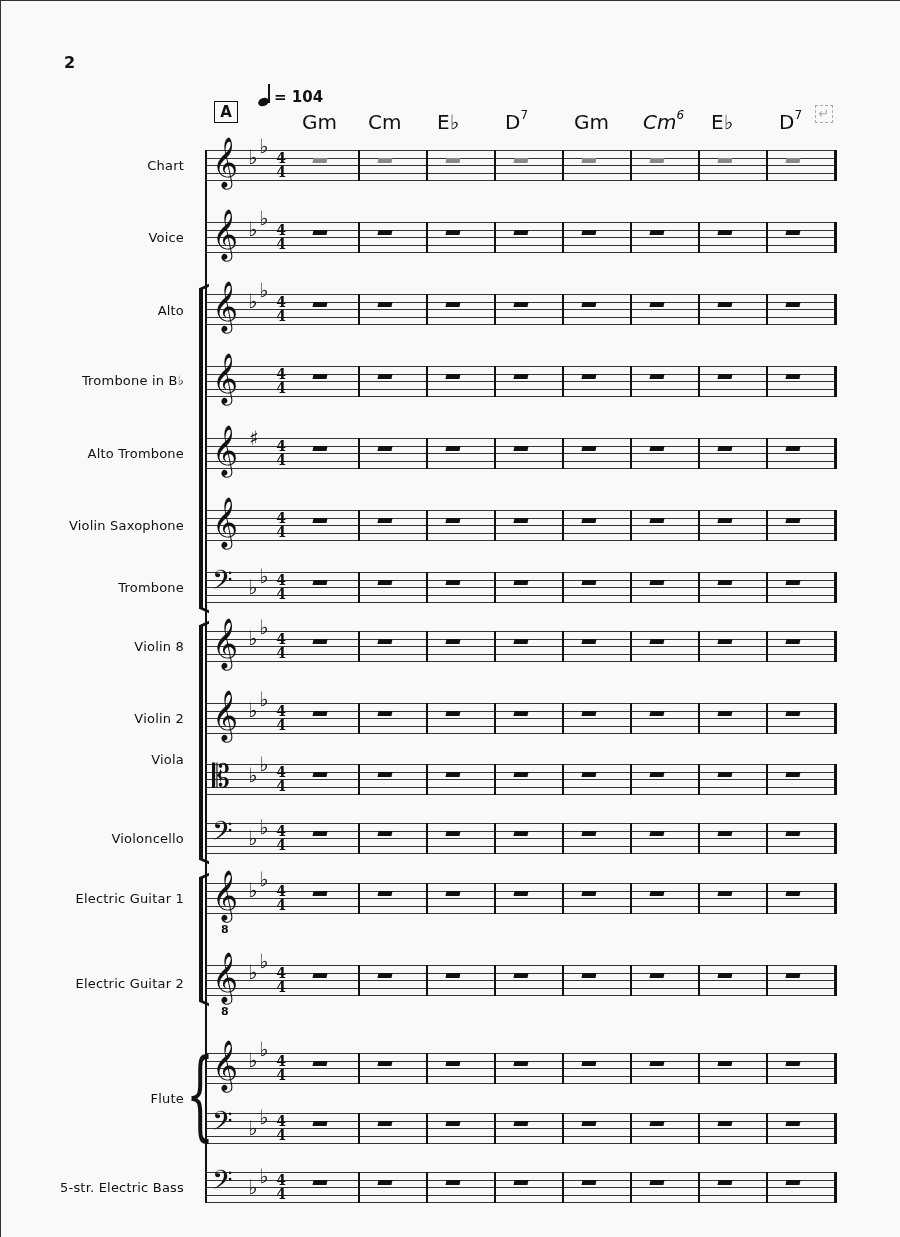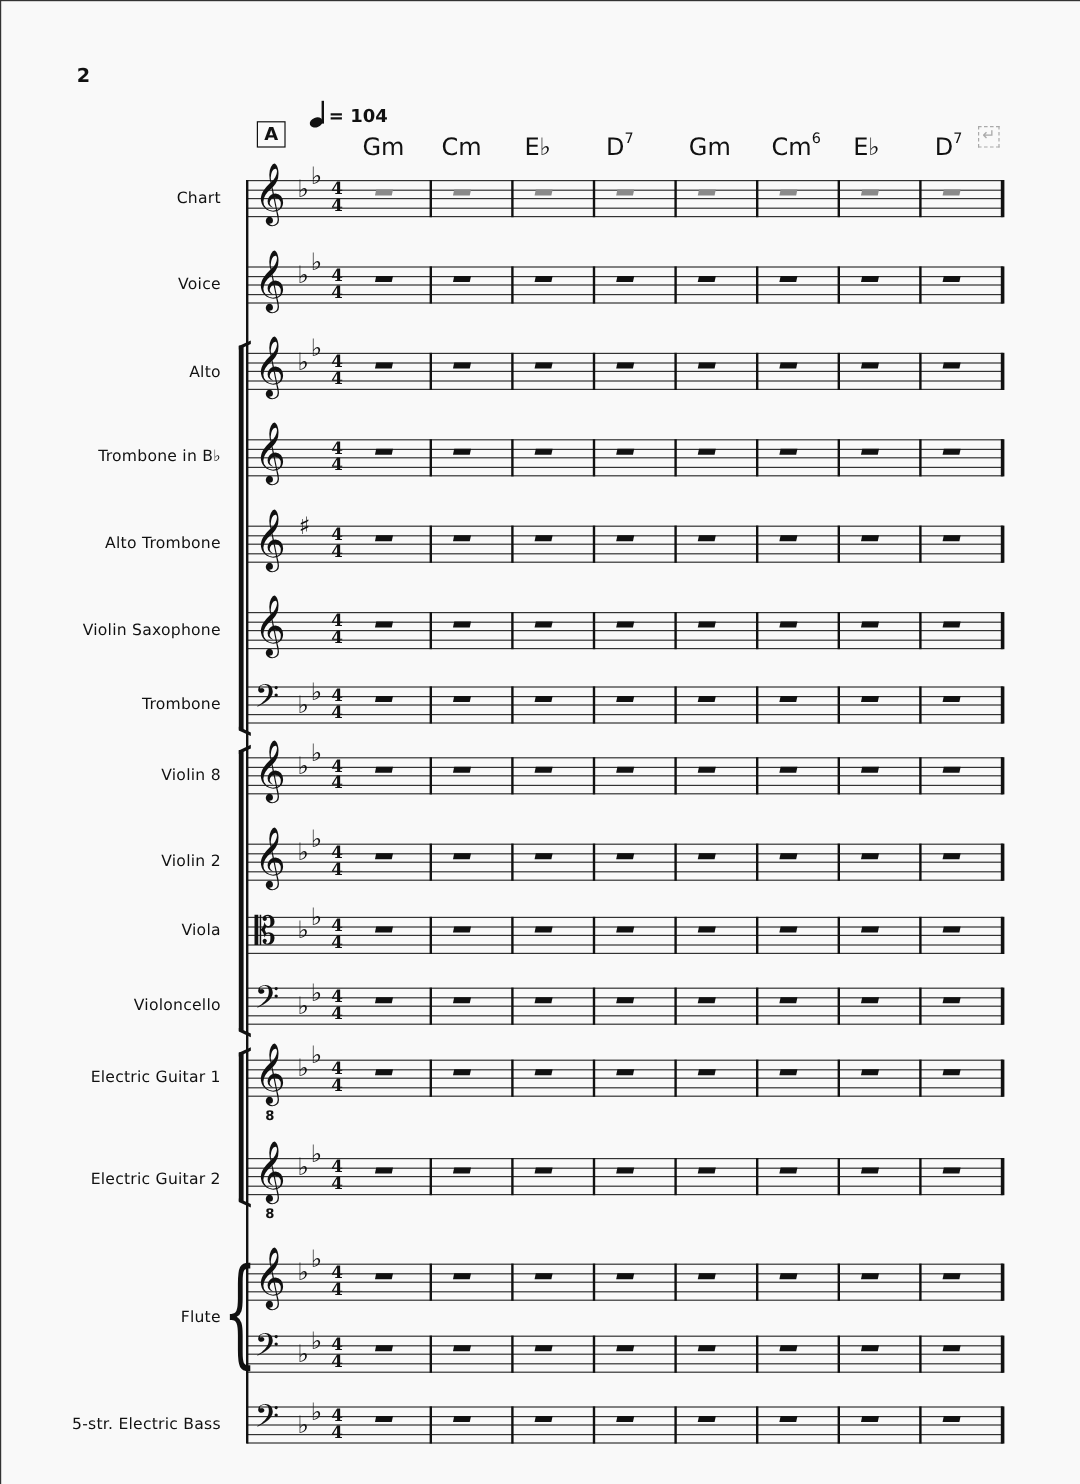--- a/index.html
+++ b/index.html
@@ -51,21 +51,21 @@
 </div>
 
 <div class="rehearsal">A</div>
 
 <div id="chords">
     <div class="chord" style="left: 302px;"><span>Gm</span></div>
     <div class="chord" style="left: 368px;"><span>Cm</span></div>
     <div class="chord" style="left: 437px;"><span>E♭</span></div>
     <div class="chord" style="left: 505px;"><span>D</span><sup>7</sup></div>
     <div class="chord" style="left: 574px;"><span>Gm</span></div>
-    <div class="chord" style="left: 643px;"><span>Cm</span><sup>6</sup></div>
+    <div class="chord" style="left: 643px; font-style: italic;"><span>Cm</span><sup>6</sup></div>
     <div class="chord" style="left: 711px;"><span>E♭</span></div>
     <div class="chord" style="left: 779px;"><span>D</span><sup>7</sup></div>
   </div>
 
 <div class="return-icon">↵</div>
 
 <div id="score">
     <div class="staff" style="top: 150px;">
       <div class="line" style="top: 0px;"></div>
       <div class="line" style="top: 7.5px;"></div>
@@ -363,21 +363,21 @@
       <div>4</div>
     </div>
     <div class="rest" style="left: 313px; top: 772px;"></div>
     <div class="rest" style="left: 378px; top: 772px;"></div>
     <div class="rest" style="left: 446px; top: 772px;"></div>
     <div class="rest" style="left: 514px; top: 772px;"></div>
     <div class="rest" style="left: 582px; top: 772px;"></div>
     <div class="rest" style="left: 650px; top: 772px;"></div>
     <div class="rest" style="left: 718px; top: 772px;"></div>
     <div class="rest" style="left: 786px; top: 772px;"></div>
-    <div class="label" style="top: 768px;">Viola</div>
+    <div class="label" style="top: 752px;">Viola</div>
     <div class="staff" style="top: 823px;">
       <div class="line" style="top: 0px;"></div>
       <div class="line" style="top: 7.5px;"></div>
       <div class="line" style="top: 15px;"></div>
       <div class="line" style="top: 22.5px;"></div>
       <div class="line" style="top: 30px;"></div>
     </div>
     <div class="barline" style="left: 358px; top: 823px; height: 31px;"></div>
     <div class="barline" style="left: 426px; top: 823px; height: 31px;"></div>
     <div class="barline" style="left: 494px; top: 823px; height: 31px;"></div>

